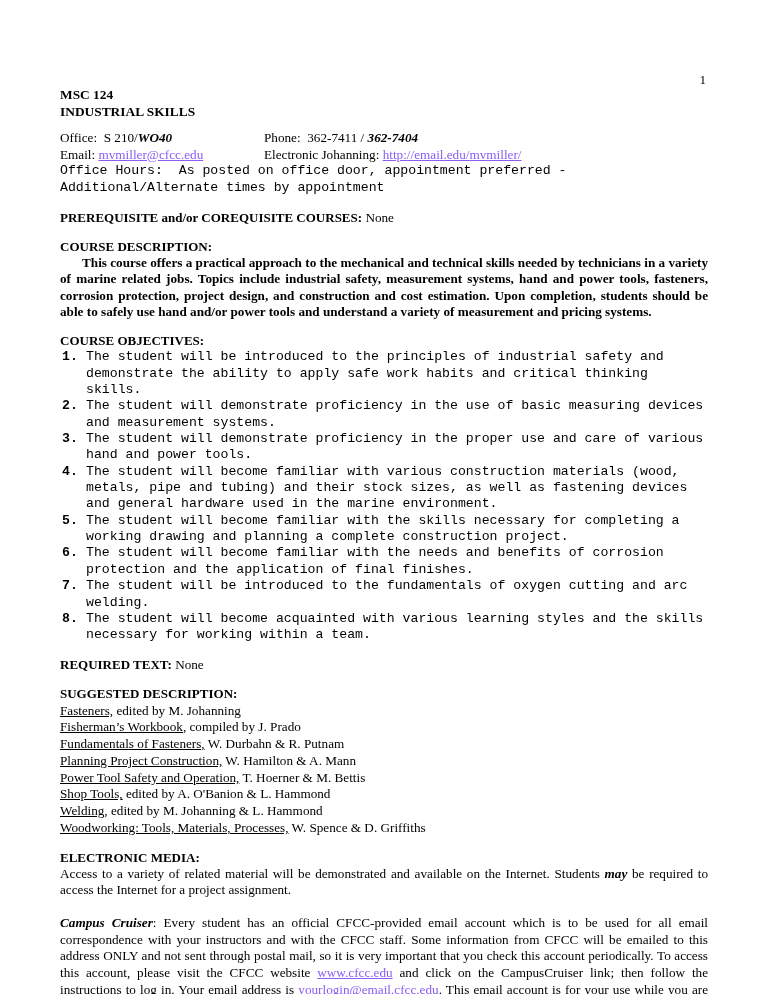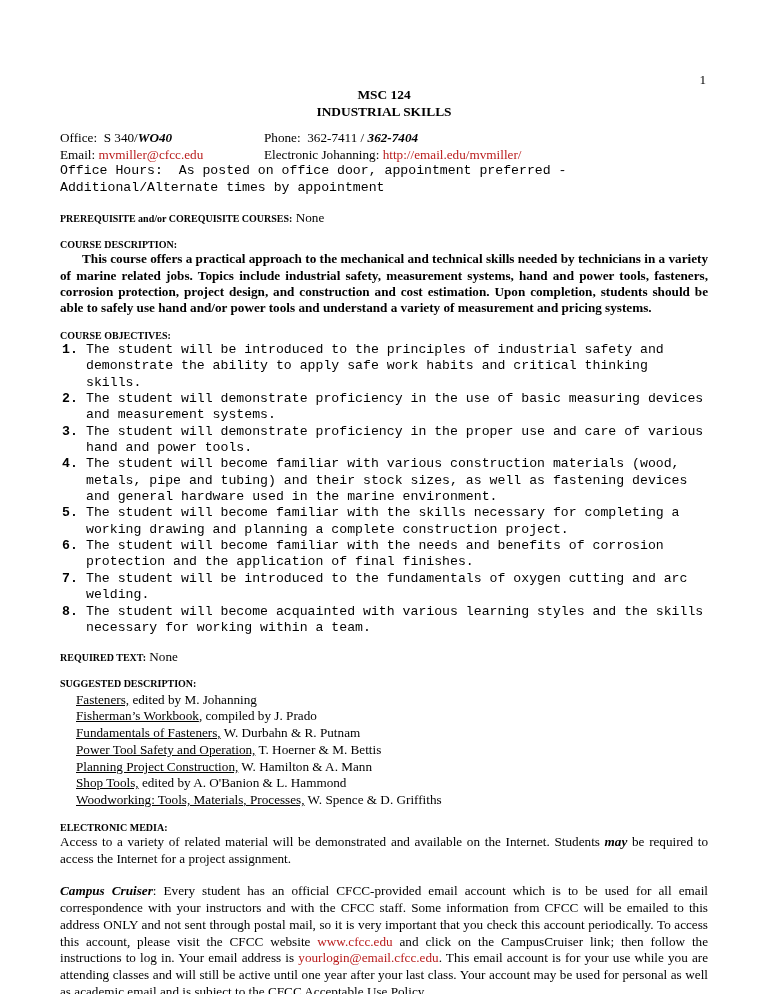--- a/index.html
+++ b/index.html
@@ -31,48 +31,48 @@
     top: 72px;
     font-size: 13.2px;
   }
   .content {
     position: absolute;
     left: 60px;
     top: 86px;
     width: 648px;
   }
   .title-block {
-    text-align: center;
     font-weight: bold;
     font-size: 13.4px;
     line-height: 1.3;
   }
   .title-line { display: block; }
 
   .info-block {
     margin-top: 9px;
     line-height: 1.27;
   }
   .info-row { display: block; white-space: pre; }
   .info-row.wide { white-space: normal; font-family: Liberation Mono, monospace; }
   .col2 {
     display: inline-block;
     width: 204px;
   }
   b, .b { font-weight: bold; font-style: italic; }
   a.link, .link {
-    color: #b91c1c;
+    color: #8b5cf6;
+    text-decoration: underline;
   }
 
   .section {
     margin-top: 13px;
   }
   .section-head {
     font-weight: bold;
-    font-size: 10px;
+    font-size: 13px;
   }
   .para {
     text-align: justify;
     line-height: 1.24;
   }
   .para.indent { text-indent: 22px; font-weight: bold; }
 
   ol.objectives {
     margin: 0;
     padding: 0;
@@ -88,21 +88,21 @@
     font-family: Liberation Mono, monospace;
   }
   ol.objectives li::before {
     content: counter(obj) ".";
     position: absolute;
     left: 2px;
     top: 0;
     font-weight: bold;
   }
 
-  .refs { margin-top: 1px; margin-left: 16px; }
+  .refs { margin-top: 1px; }
   .ref-line { line-height: 1.27; display: block; }
   .u { text-decoration: underline; }
 
   .media-para {
     text-align: justify;
     line-height: 1.265;
   }
   .tight { margin-top: 16px; }
 </style>
 </head>
@@ -114,21 +114,21 @@
 
   <div class="content">
 
     <div class="title-block">
       <span class="title-line">MSC 124</span>
       <span class="title-line">INDUSTRIAL SKILLS</span>
     </div>
 
     <div class="info-block">
 
-      <span class="info-row"><span class="col2"><span>Office:</span>  <span>S 340/</span><b>WO40</b></span><span>Phone:</span>  <span>362-7411 / </span><b>362-7404</b></span>
+      <span class="info-row"><span class="col2"><span>Office:</span>  <span>S 210/</span><b>WO40</b></span><span>Phone:</span>  <span>362-7411 / </span><b>362-7404</b></span>
 
       <span class="info-row"><span class="col2"><span>Email:</span> <span class="link">mvmiller@cfcc.edu</span></span><span>Electronic Johanning:</span> <span class="link">http://email.edu/mvmiller/</span></span>
 
       <span class="info-row wide"><span>Office Hours:</span>&nbsp; <span>As posted on office door, appointment preferred - Additional/Alternate times by appointment</span></span>
     </div>
 
     <div class="section">
       <span class="section-head">PREREQUISITE and/or COREQUISITE COURSES:</span> <span>None</span>
     </div>
 
@@ -154,23 +154,24 @@
     <div class="section">
       <span class="section-head">REQUIRED TEXT:</span>  <span>None</span>
     </div>
 
     <div class="section">
       <div class="section-head">SUGGESTED DESCRIPTION:</div>
       <div class="refs">
         <span class="ref-line"><span class="u">Fasteners,</span><span> edited by M. Johanning</span></span>
         <span class="ref-line"><span class="u">Fisherman’s Workbook</span><span>, compiled by J. Prado</span></span>
         <span class="ref-line"><span class="u">Fundamentals of Fasteners,</span><span> W. Durbahn &amp; R. Putnam</span></span>
+        <span class="ref-line"><span class="u">Planning Project Construction,</span><span> W. Hamilton &amp; A. Mann</span></span>
         <span class="ref-line"><span class="u">Power Tool Safety and Operation,</span><span> T. Hoerner &amp; M. Bettis</span></span>
-        <span class="ref-line"><span class="u">Planning Project Construction,</span><span> W. Hamilton &amp; A. Mann</span></span>
         <span class="ref-line"><span class="u">Shop Tools,</span><span> edited by A. O'Banion &amp; L. Hammond</span></span>
+        <span class="ref-line"><span class="u">Welding</span><span>, edited by M. Johanning &amp; L. Hammond</span></span>
         <span class="ref-line"><span class="u">Woodworking: Tools, Materials, Processes,</span><span> W. Spence &amp; D. Griffiths</span></span>
       </div>
     </div>
 
     <div class="section">
       <div class="section-head">ELECTRONIC MEDIA:</div>
       <div class="media-para"><span>Access to a variety of related material will be demonstrated and available on the Internet. Students </span><b>may</b><span> be required to access the Internet for a project assignment.</span></div>
       <div class="media-para tight"><b>Campus Cruiser</b><span>:  Every student has an official CFCC-provided email account which is to be used for all email correspondence with your instructors and with the CFCC staff.  Some information from CFCC will be emailed to this address ONLY and not sent through postal mail, so it is very important that you check this account periodically. To access this account, please visit the CFCC website </span><span class="link">www.cfcc.edu</span><span> and click on the CampusCruiser link; then follow the instructions to log in. Your email address is </span><span class="link">yourlogin@email.cfcc.edu</span><span>.  This email account is for your use while you are attending classes and will still be active until one year after your last class.  Your account may be used for personal as well as academic email and is subject to the CFCC Acceptable Use Policy.</span></div>
     </div>
 

